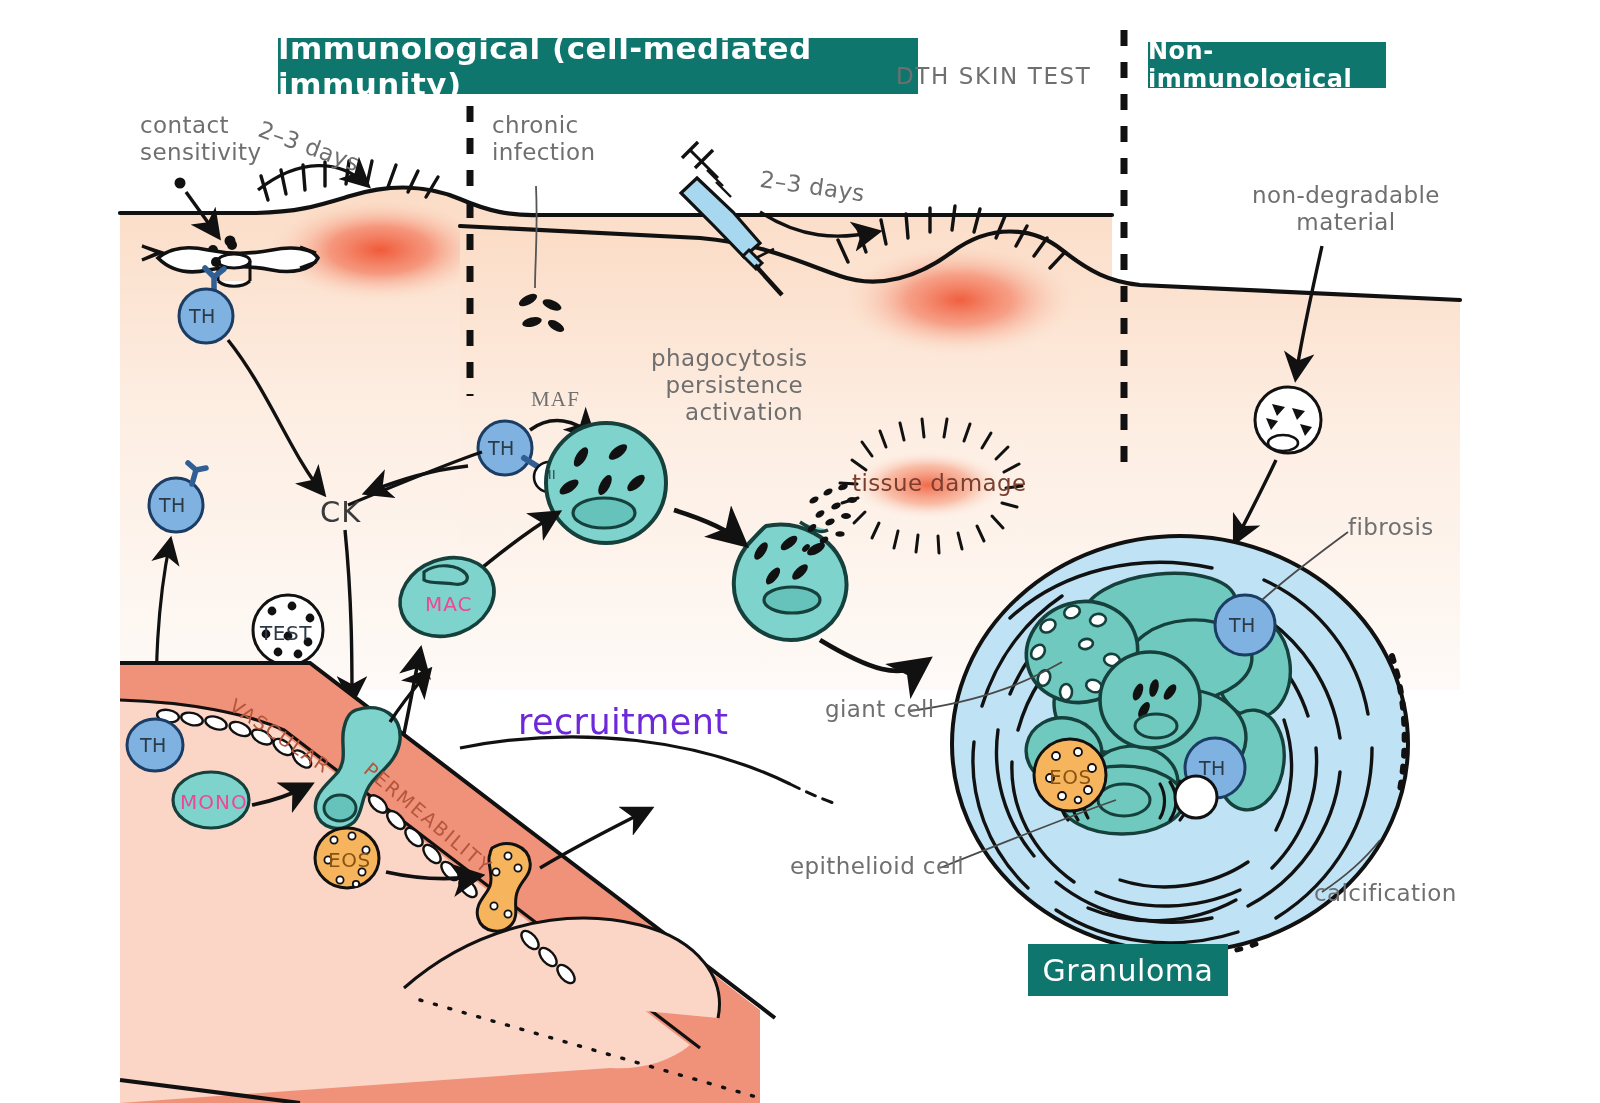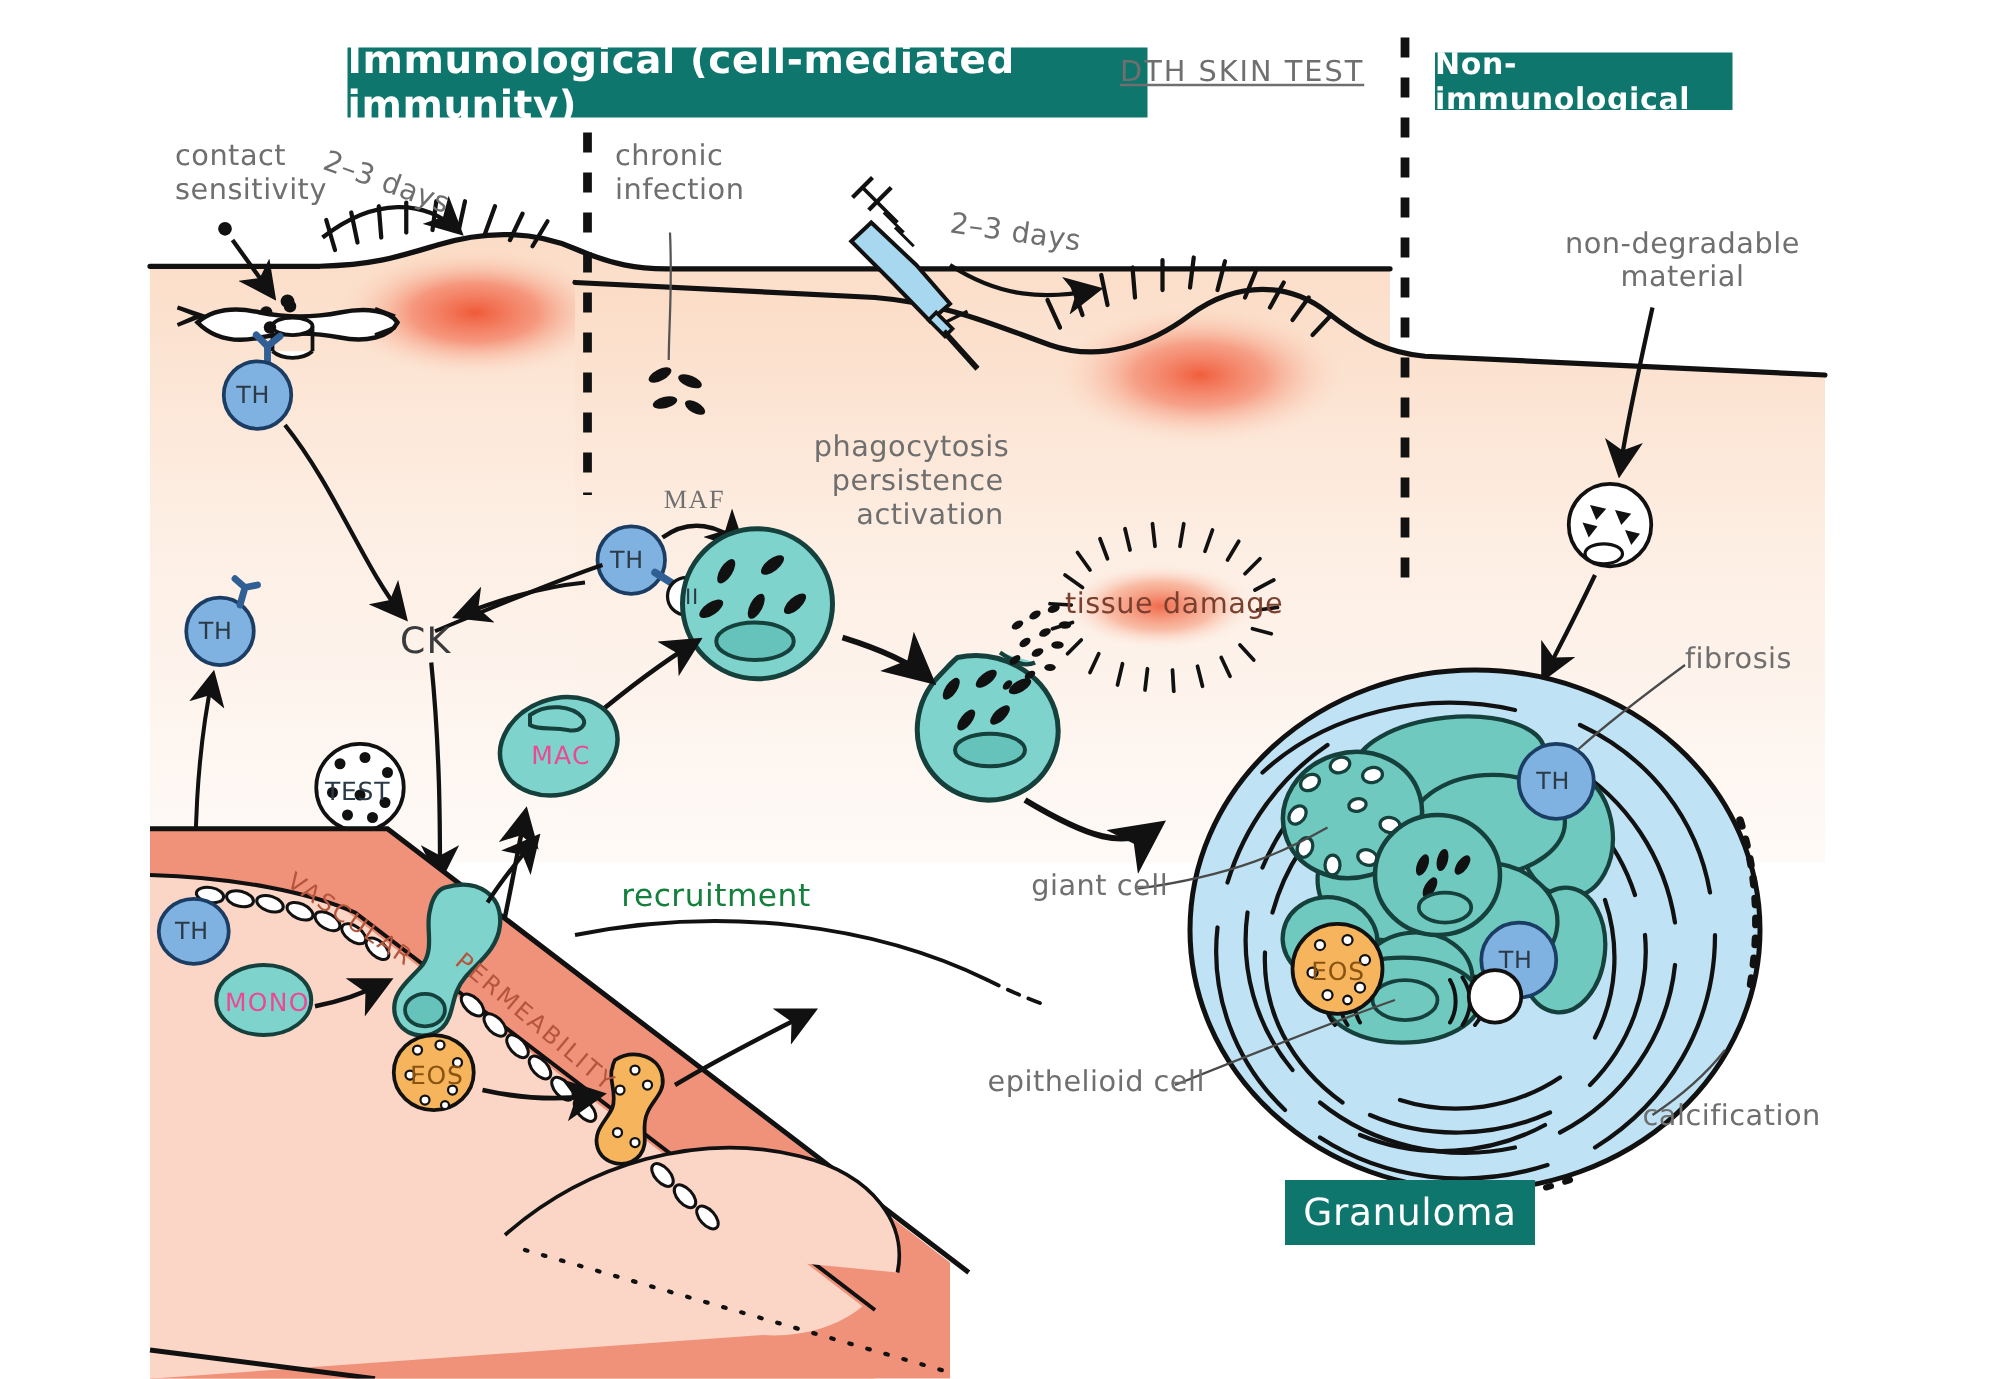--- a/index.html
+++ b/index.html
@@ -496,56 +496,56 @@
   <div class="hand" style="left:140px;top:112px;">contact
 sensitivity</div>
 
   <div class="hand rot" style="left:264px;top:116px;transform:rotate(20deg);">2–3 days</div>
 
   <div class="hand" style="left:492px;top:112px;">chronic
 infection</div>
 
   <div class="hand rot" style="left:762px;top:166px;transform:rotate(8deg);">2–3 days</div>
 
-  <div class="hand" style="left:896px;top:45px;letter-spacing:1.6px;text-decoration:underline;">DTH SKIN TEST</div>
+  <div class="hand" style="left:896px;top:63px;letter-spacing:1.6px;">DTH SKIN TEST</div>
 
   <div class="hand" style="left:1252px;top:182px;text-align:center;">non-degradable
 material</div>
 
   <div class="hand mid" style="left:531px;top:387px;letter-spacing:1.2px;font-family:Liberation Serif, serif;">MAF</div>
 
   <div class="hand" style="left:651px;top:345px;text-align:right;width:152px;">phagocytosis
 persistence
 activation</div>
 
   <div class="hand" style="left:852px;top:470px;color:#7a3f2e;">tissue damage</div>
 
   <div class="hand" style="left:320px;top:495px;font-size:29px;color:#3b3b3b;letter-spacing:1px;">CK</div>
 
-  <div class="hand" style="left:497px;top:702px;font-size:25px;color:#15803d;">recruitment</div>
+  <div class="hand" style="left:518px;top:702px;font-size:35px;color:#6d28d9;">recruitment</div>
 
   <div class="hand tiny rot" style="left:238px;top:694px;transform:rotate(34deg);color:#b5553c;letter-spacing:2px;">VASCULAR</div>
 
   <div class="hand tiny rot" style="left:374px;top:758px;transform:rotate(40deg);color:#b5553c;letter-spacing:2px;">PERMEABILITY</div>
 
   <div class="hand" style="left:1348px;top:514px;">fibrosis</div>
 
   <div class="hand" style="left:806px;top:696px;margin-left:19px;">giant cell</div>
 
   <div class="hand" style="left:790px;top:853px;">epithelioid cell</div>
 
   <div class="hand" style="left:1314px;top:880px;">calcification</div>
 
   <div class="cellname" style="left:189px;top:305px;font-size:19px;">TH</div>
 
   <div class="cellname" style="left:159px;top:494px;font-size:19px;">TH</div>
 
   <div class="cellname" style="left:488px;top:437px;font-size:19px;">TH</div>
 
-  <div class="cellname" style="left:548px;top:468px;font-size:17px;">II</div>
+  <div class="cellname" style="left:548px;top:468px;font-size:12px;">II</div>
 
   <div class="cellname teal" style="left:425px;top:592px;font-size:20px;letter-spacing:1px;">MAC</div>
 
   <div class="cellname" style="left:260px;top:621px;font-size:20px;letter-spacing:.6px;">TEST</div>
 
   <div class="cellname" style="left:140px;top:734px;font-size:19px;">TH</div>
 
   <div class="cellname teal" style="left:180px;top:790px;font-size:20px;letter-spacing:1px;">MONO</div>
 
   <div class="cellname orange" style="left:328px;top:848px;font-size:20px;letter-spacing:.6px;">EOS</div>

